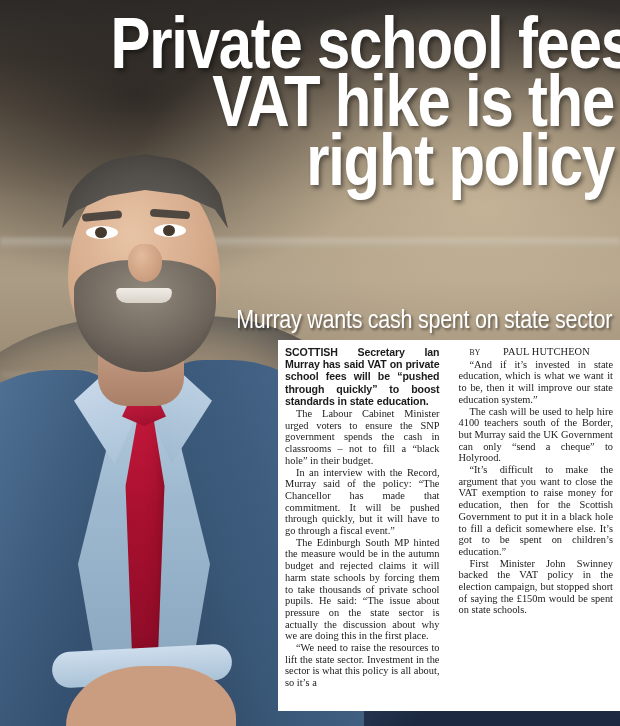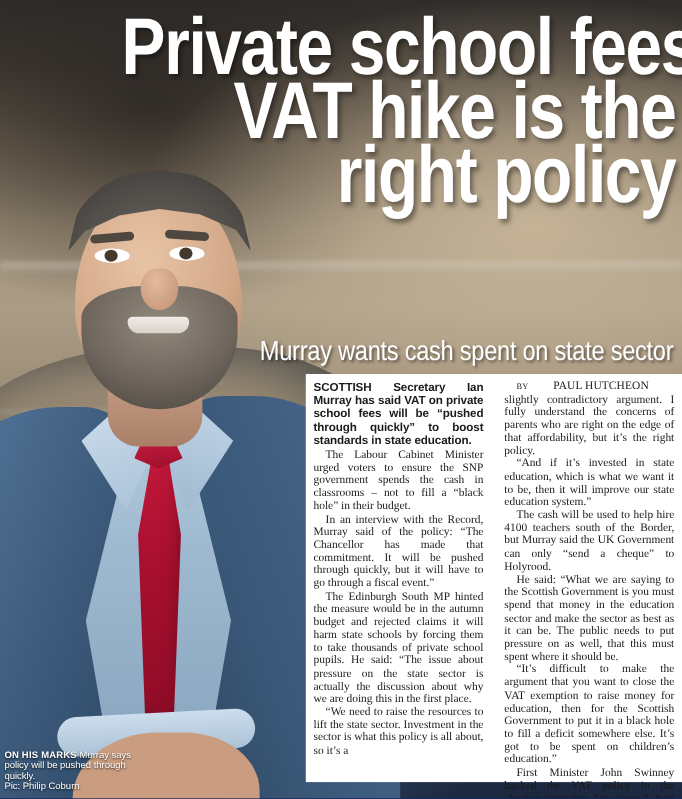--- a/index.html
+++ b/index.html
@@ -6,21 +6,21 @@
     margin: 0;
     padding: 0;
     background: #111;
   }
   #page {
     position: relative;
     width: 620px;
     height: 726px;
     overflow: hidden;
     font-family: "Liberation Serif", serif;
-    background: #1d4ed8;
+    background: #701a75;
   }
 
   
   .bg-base {
     position: absolute;
     inset: 0;
     background:
       linear-gradient(180deg,
         #302e2d 0px, #332f2c 28px,
         #4a423a 70px, #6e6253 120px,
@@ -303,30 +303,23 @@
       <div class="wrap-shape"></div>
       <p class="standfirst">SCOTTISH Secretary Ian Murray has said VAT on private school fees will be “pushed through quickly” to boost standards in state education.</p>
       <p class="c1">The Labour Cabinet Minister urged voters to ensure the SNP government spends the cash in classrooms – not to fill a “black hole” in their budget.</p>
       <p class="c1">In an interview with the Record, Murray said of the policy: “The Chancellor has made that commitment. It will be pushed through quickly, but it will have to go through a fiscal event.”</p>
       <p class="c1">The Edinburgh South MP hinted the measure would be in the autumn budget and rejected claims it will harm state schools by forcing them to take thousands of private school pupils. He said: “The issue about pressure on the state sector is actually the discussion about why we are doing this in the first place.</p>
       <p class="c1">“We need to raise the resources to lift the state sector. Investment in the sector is what this policy is all about, so it’s a</p>
     </div>
 
     <div class="col">
       <p class="byline"><span class="by">BY</span> <span class="nm">PAUL HUTCHEON</span></p>
-      <p class="first">slightly contradictory argument. I fully understand the concerns of parents who are right on the edge of that affordability, but it’s the right policy.</p>
       <p>“And if it’s invested in state education, which is what we want it to be, then it will improve our state education system.”</p>
       <p>The cash will be used to help hire 4100 teachers south of the Border, but Murray said the UK Government can only “send a cheque” to Holyrood.</p>
-      <p>He said: “What we are saying to the Scottish Government is you must spend that money in the education sector and make the sector as best as it can be. The public needs to put pressure on as well, that this must spent where it should be.</p>
       <p>“It’s difficult to make the argument that you want to close the VAT exemption to raise money for education, then for the Scottish Government to put it in a black hole to fill a deficit somewhere else. It’s got to be spent on children’s education.”</p>
       <p>First Minister John Swinney backed the VAT policy in the election campaign, but stopped short of saying the £150m would be spent on state schools.</p>
 
     </div>
 
   </div>
 
-  <div class="caption">
-    <span class="ttl">ON HIS MARKS</span>
-    <span>Murray says policy will be pushed through quickly.</span>
-    <span class="cr">Pic: Philip Coburn</span>
-  </div>
 
 </div>
 
 </body></html>

